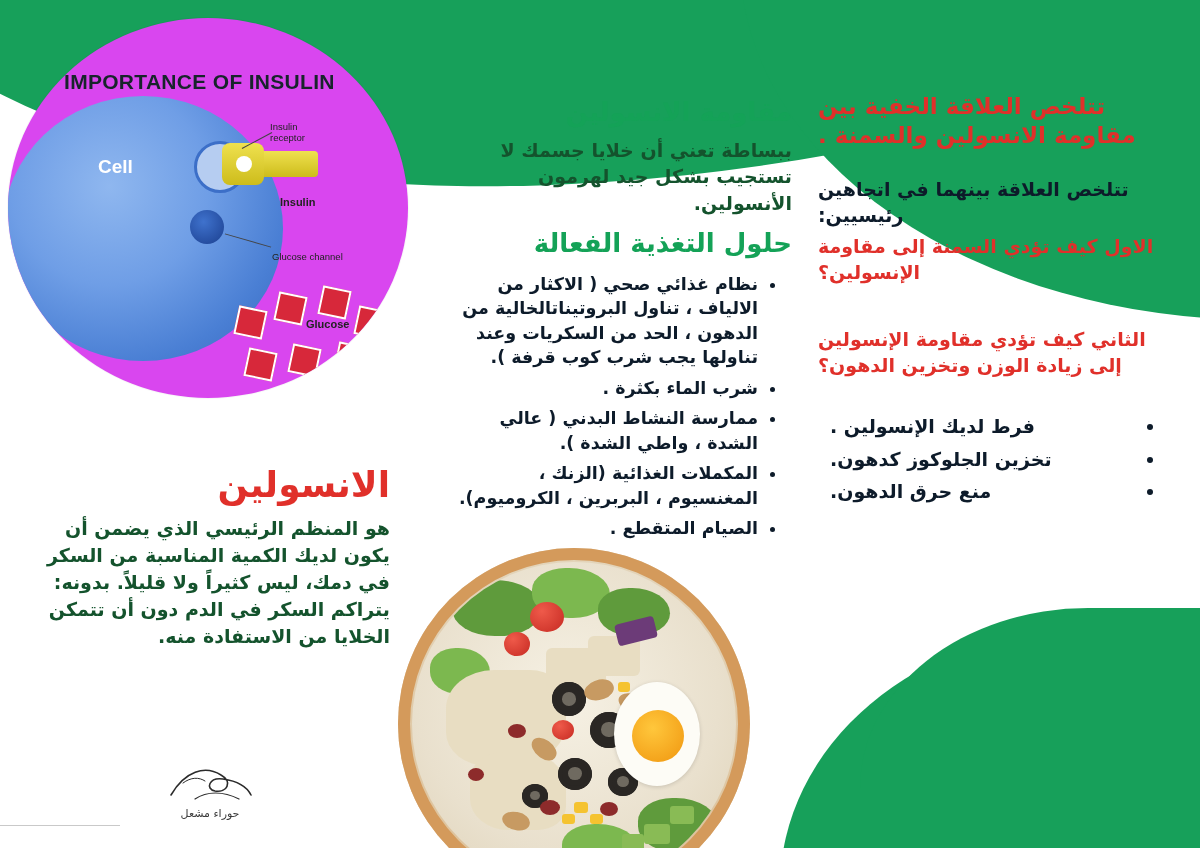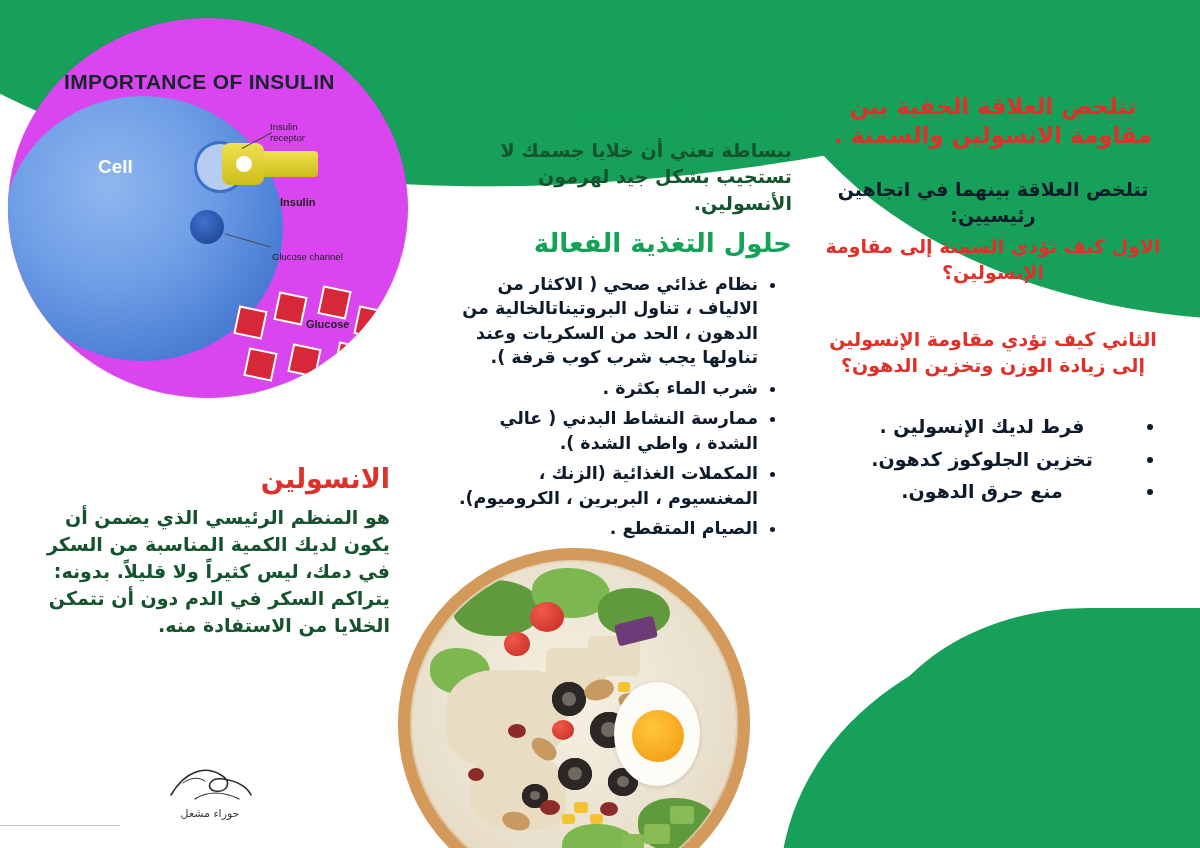--- a/index.html
+++ b/index.html
@@ -100,32 +100,32 @@
   ul.bul{margin:12px;padding:0 22px 0 0;}
   ul.bul li{
     font-size:17.5px;line-height:1.4;color:#0d1b2a;font-weight:bold;margin-bottom:6px;
   }
 
   
   .col-mid{
     position:absolute;right:408px;top:96px;width:350px;text-align:right;z-index:4;
   }
   .col-right{
-    position:absolute;right:32px;top:92px;width:350px;text-align:center;z-index:4;
+    position:absolute;right:32px;top:92px;width:350px;text-align:left;z-index:4;
   }
   .col-right h2.sec{font-size:23px;}
   .col-right .sub{font-size:19px;font-weight:bold;color:#0d1b2a;margin:0 0 4px 0;line-height:1.4;}
   .col-right ul.bul li{font-size:19px;}
   .spacer-18{height:18px;}
 
   
   .insulin-block{
     position:absolute;left:40px;top:462px;width:350px;text-align:right;z-index:4;
   }
-  .insulin-block h2.sec{font-size:27px;}
+  .insulin-block h2.sec{font-size:36px;}
 
   
   .bowl-wrap{
     position:absolute;left:398px;top:548px;width:360px;height:300px;z-index:5;
   }
   .bowl{
     position:absolute;left:0;top:0;width:352px;height:352px;border-radius:50%;
     background:radial-gradient(circle at 50% 45%,#efe7d8 0%,#e3d5bb 55%,#d9b483 78%,#c98f4e 100%);
     overflow:hidden;
     box-shadow:inset 0 0 0 12px #d49a5b;

